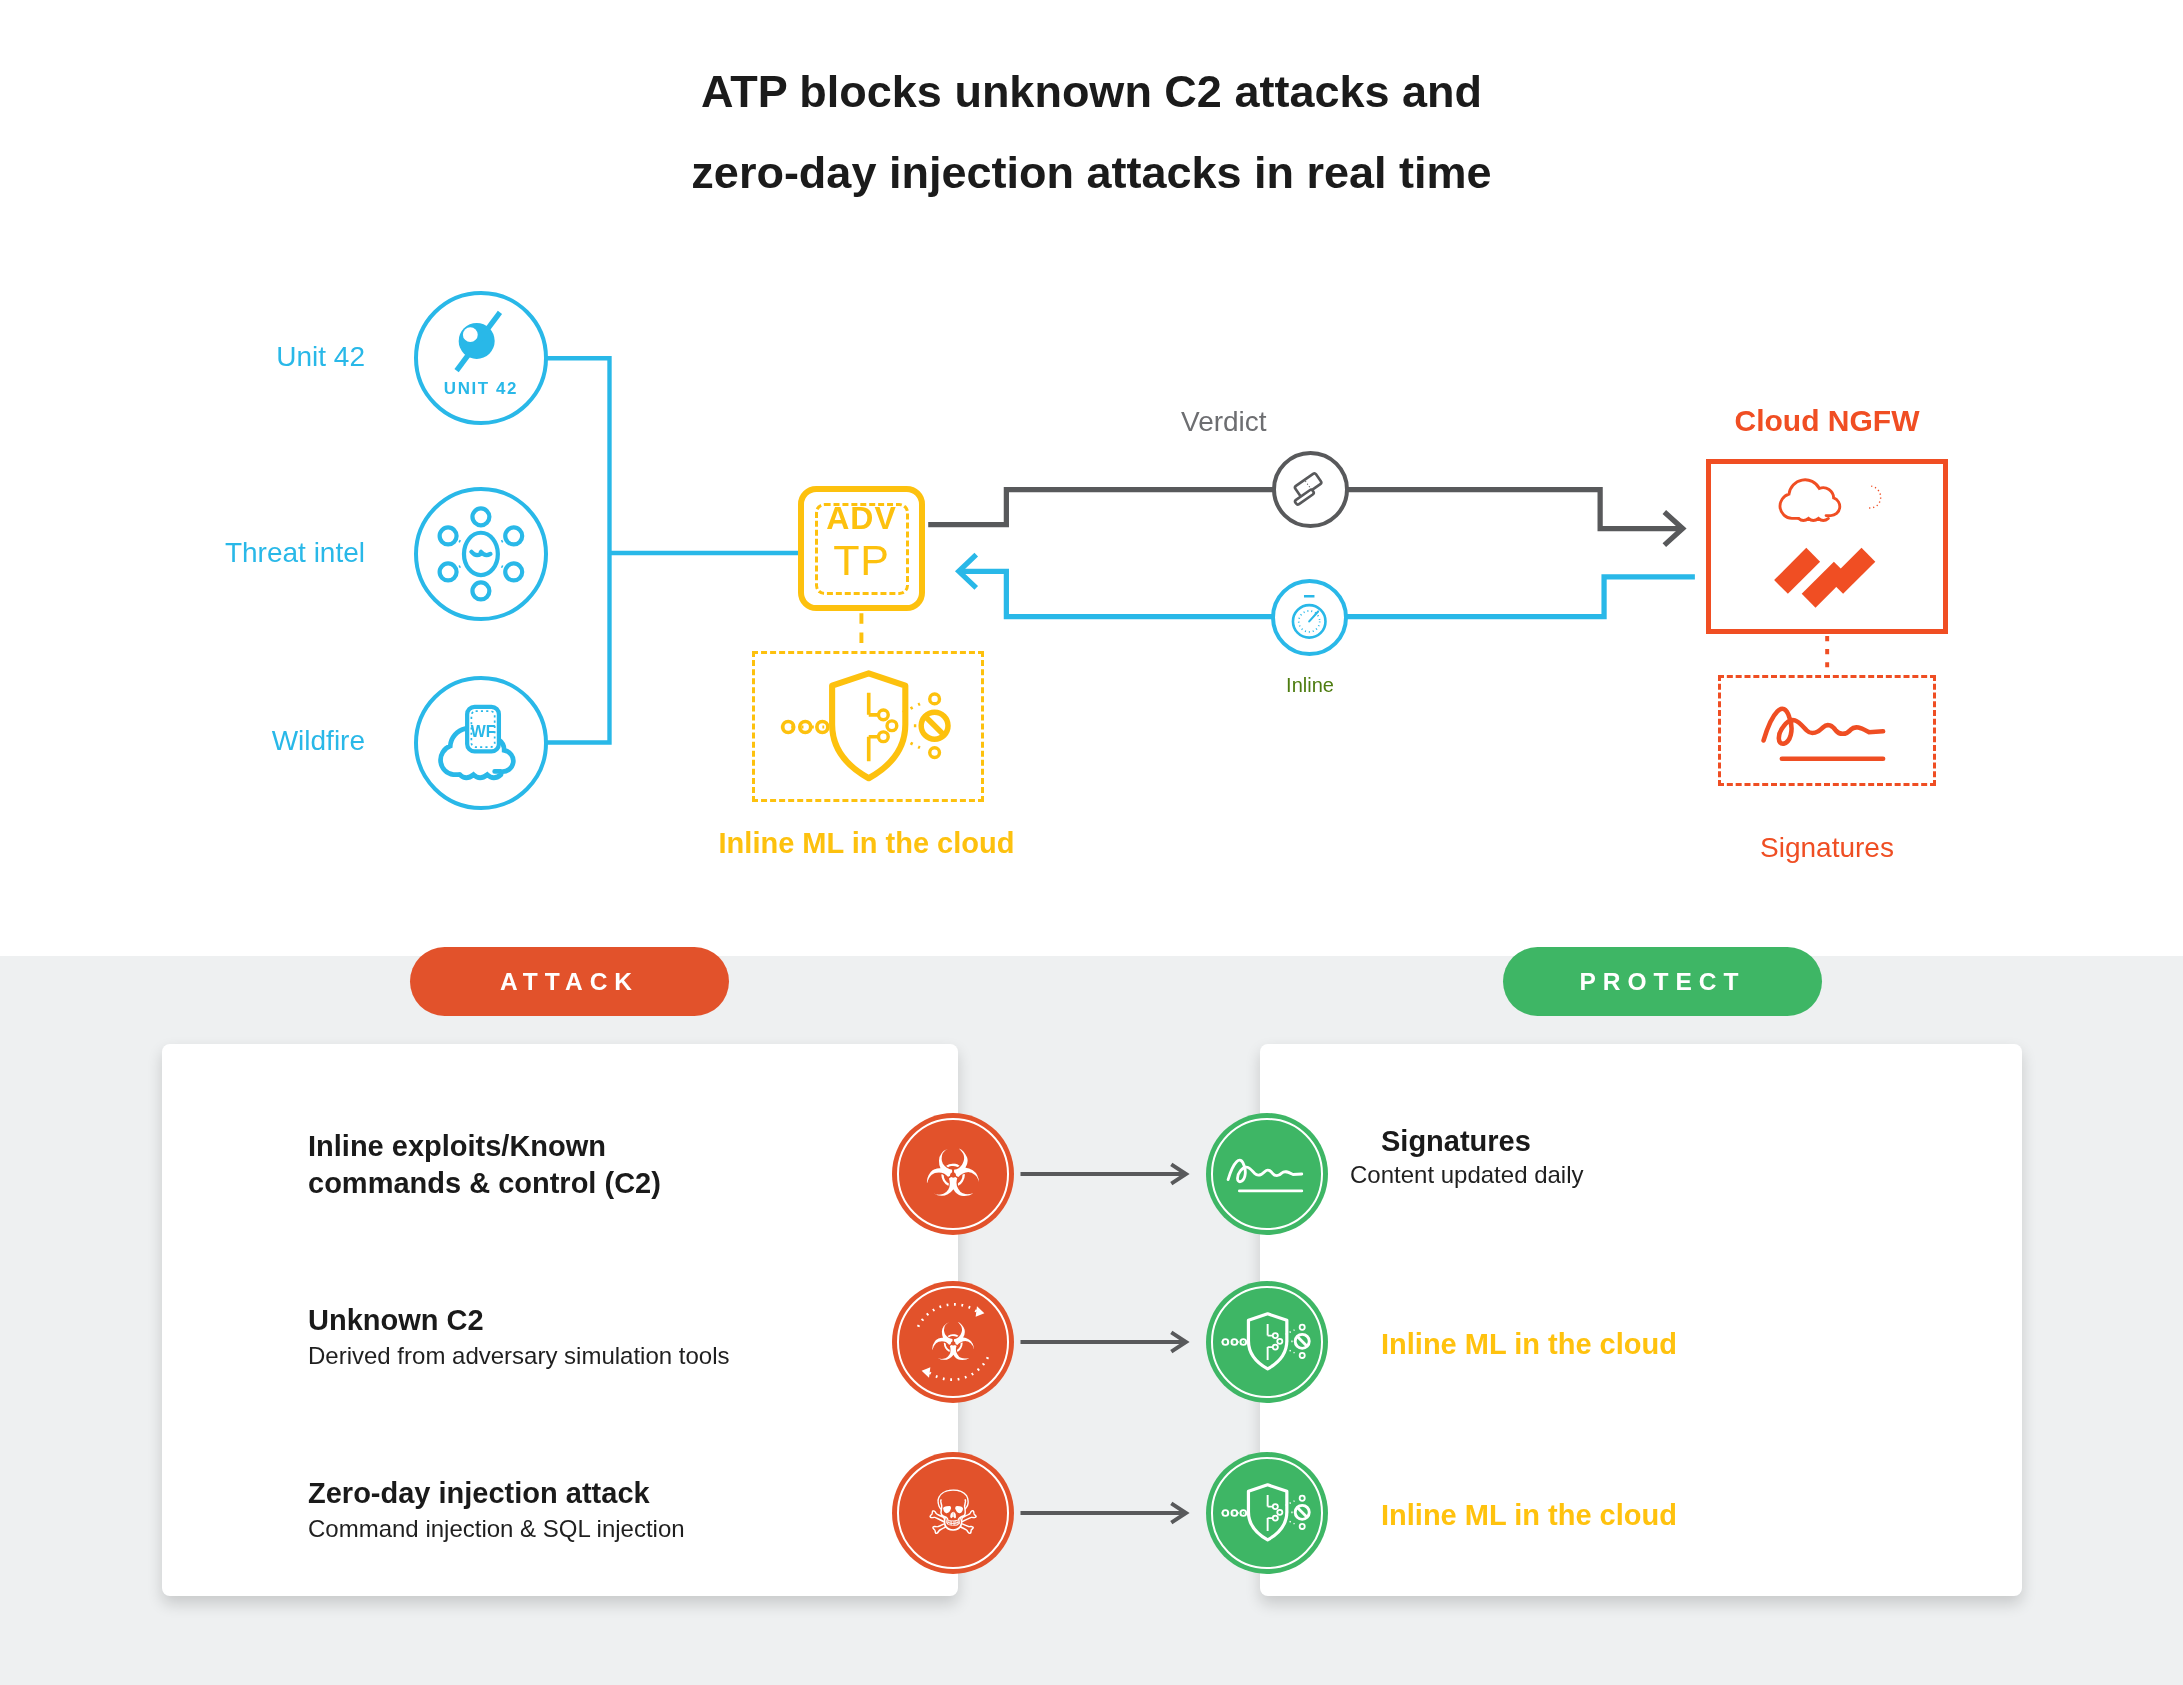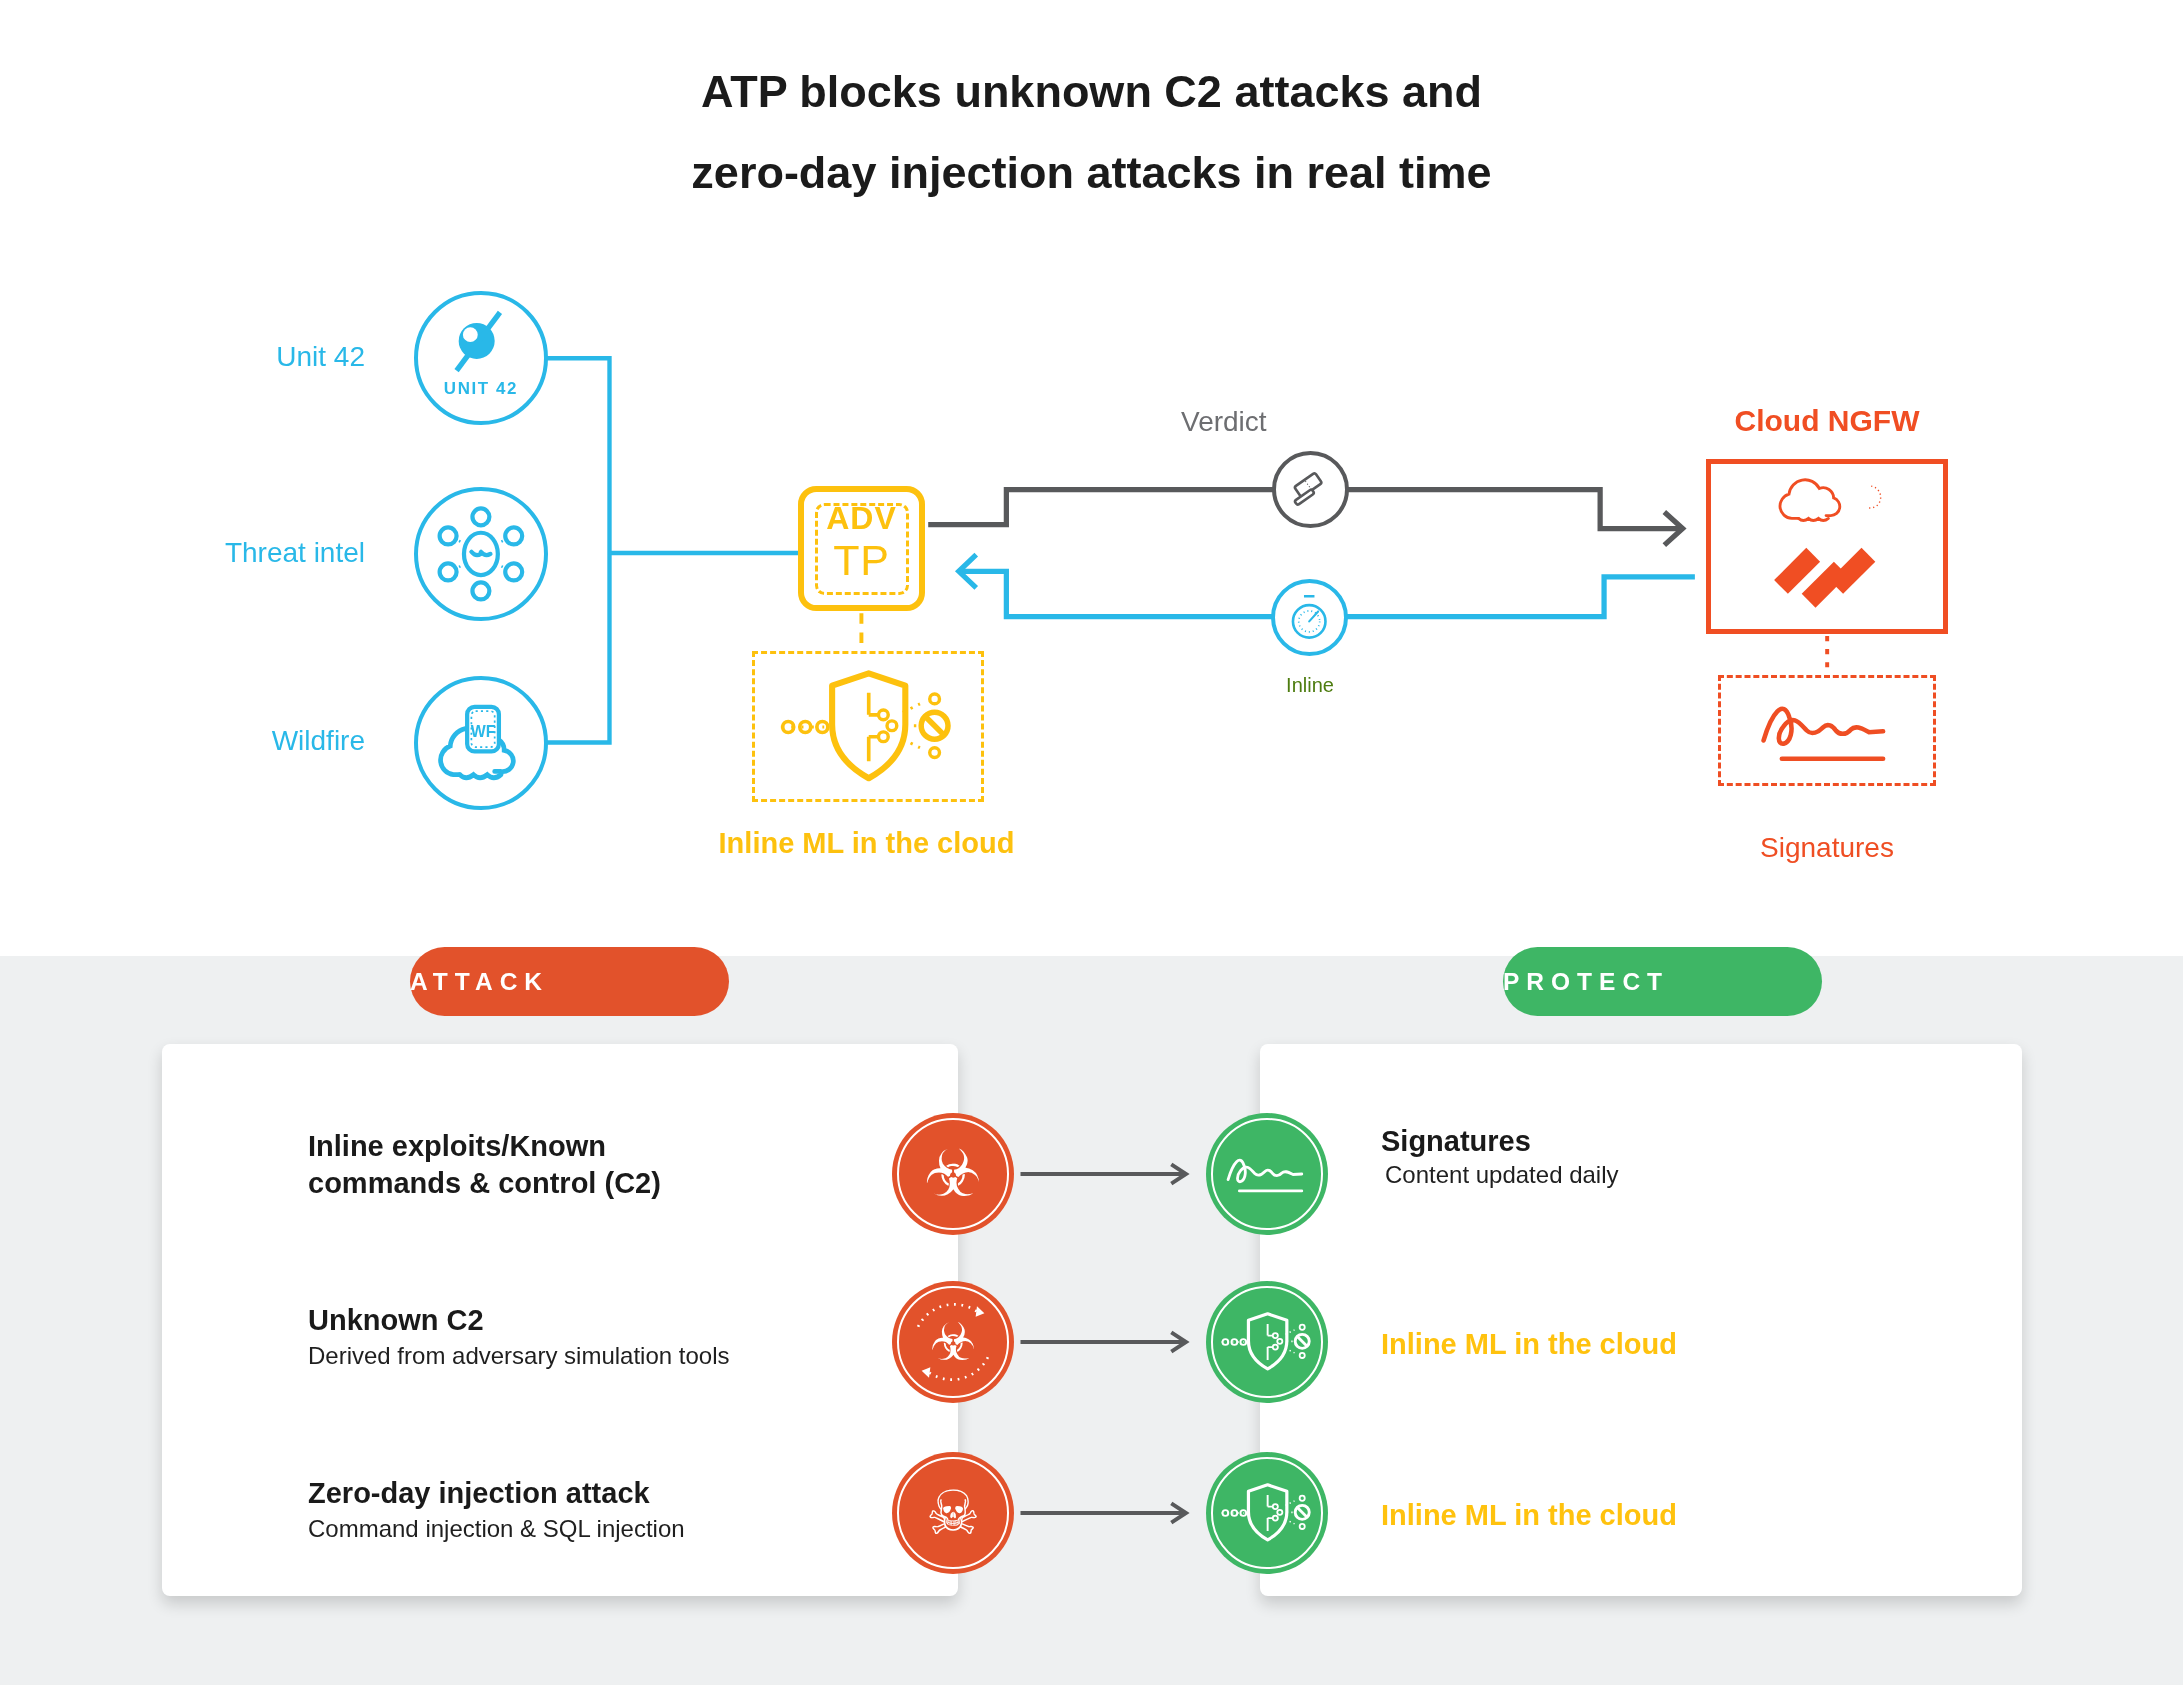--- a/index.html
+++ b/index.html
@@ -23,21 +23,21 @@
   .flow-circle svg{position:absolute;left:12%;top:12%;width:76%;height:76%;}
   .verdict-label{left:1181px;top:408px;width:262px;text-align:left;font-size:28px;line-height:28px;color:#6d6e71;}
   .inline-label{left:1179px;top:671px;width:262px;text-align:center;font-size:20px;line-height:28px;color:#4d7c0f;}
   .ngfw-title{left:1685px;top:406px;width:284px;text-align:center;font-size:30px;line-height:30px;font-weight:bold;color:#f04e23;}
   .ngfw-box{left:1706px;top:459px;width:242px;height:175px;border:5.2px solid #f04e23;background:#fff;box-sizing:border-box;}
   .sig-box{left:1718px;top:675px;width:218px;height:111px;border:3.9px dashed #ef4e23;box-sizing:border-box;}
   .sig-label{left:1696px;top:834px;width:262px;text-align:center;font-size:28px;line-height:28px;color:#ef4e23;}
   
   .band{left:0;top:956px;width:2183px;height:730px;background:#eef0f1;}
   .badge{width:319px;height:69px;border-radius:35px;top:947px;}
-  .badge span{display:block;width:100%;text-align:left;line-height:69px;font-size:24.5px;font-weight:bold;letter-spacing:7px;color:#fff;}
+  .badge span{display:block;width:100%;text-align:center;line-height:69px;font-size:24.5px;font-weight:bold;letter-spacing:7px;color:#fff;}
   .badge-attack{left:410px;background:#e2522b;}
   .badge-protect{left:1503px;background:#3eb665;}
   .card{top:1044px;height:552px;background:#fff;border-radius:7.9px;box-shadow:0 7.9px 15px rgba(0,0,0,0.16);}
   .card-left{left:162px;width:796px;}
   .card-right{left:1260px;width:762px;}
   .row-title{font-size:29px;line-height:29px;font-weight:bold;color:#1a1a1a;white-space:nowrap;}
   .row-sub{font-size:24px;line-height:24px;color:#1f1f1f;white-space:nowrap;}
   .row-yellow{font-size:29px;line-height:29px;font-weight:bold;color:#ffc20e;white-space:nowrap;}
   .dot-circle{width:122px;height:122px;border-radius:50%;box-sizing:border-box;}
   .dot-orange{left:892px;background:#e2522b;}
@@ -217,21 +217,21 @@
   <div class="abs card card-right"></div>
 
   <div class="abs row-title" style="left:308px;top:1132px">Inline exploits/Known</div>
   <div class="abs row-title" style="left:308px;top:1169px">commands &amp; control (C2)</div>
   <div class="abs row-title" style="left:308px;top:1306px">Unknown C2</div>
   <div class="abs row-sub" style="left:308px;top:1344px">Derived from adversary simulation tools</div>
   <div class="abs row-title" style="left:308px;top:1479px">Zero-day injection attack</div>
   <div class="abs row-sub" style="left:308px;top:1517px">Command injection &amp; SQL injection</div>
 
   <div class="abs row-title" style="left:1381px;top:1127px">Signatures</div>
-  <div class="abs row-sub" style="left:1385px;top:1163px">Content updated daily</div>
+  <div class="abs row-sub" style="left:1350px;top:1163px">Content updated daily</div>
   <div class="abs row-yellow" style="left:1381px;top:1330px">Inline ML in the cloud</div>
   <div class="abs row-yellow" style="left:1381px;top:1501px">Inline ML in the cloud</div>
 
   <div class="abs dot-circle dot-orange" style="top:1113px">
     <div class="dot-ring"></div>
     <span class="glyph" style="font-size:65px;line-height:122px">☣</span>
   </div>
   <div class="abs dot-circle dot-orange" style="top:1281px">
     <div class="dot-ring"></div>
     <span class="glyph" style="font-size:52px;line-height:122px">☣</span>

